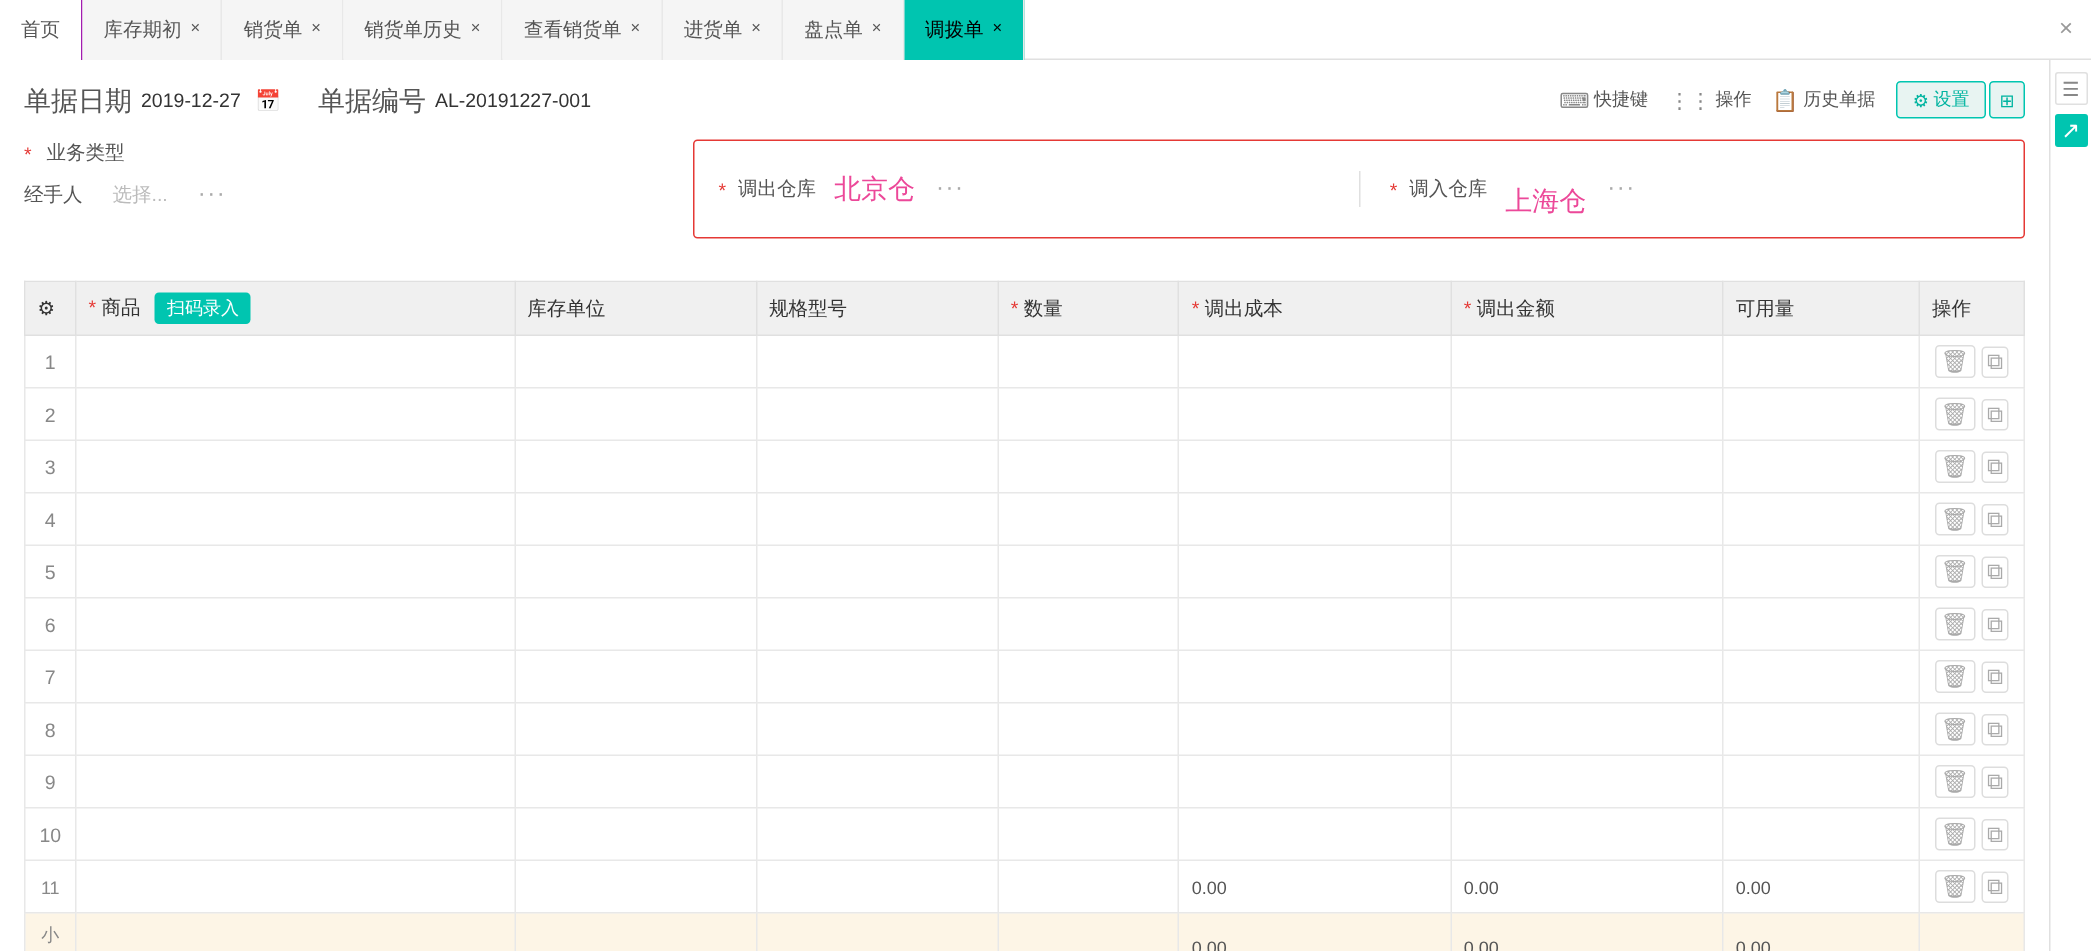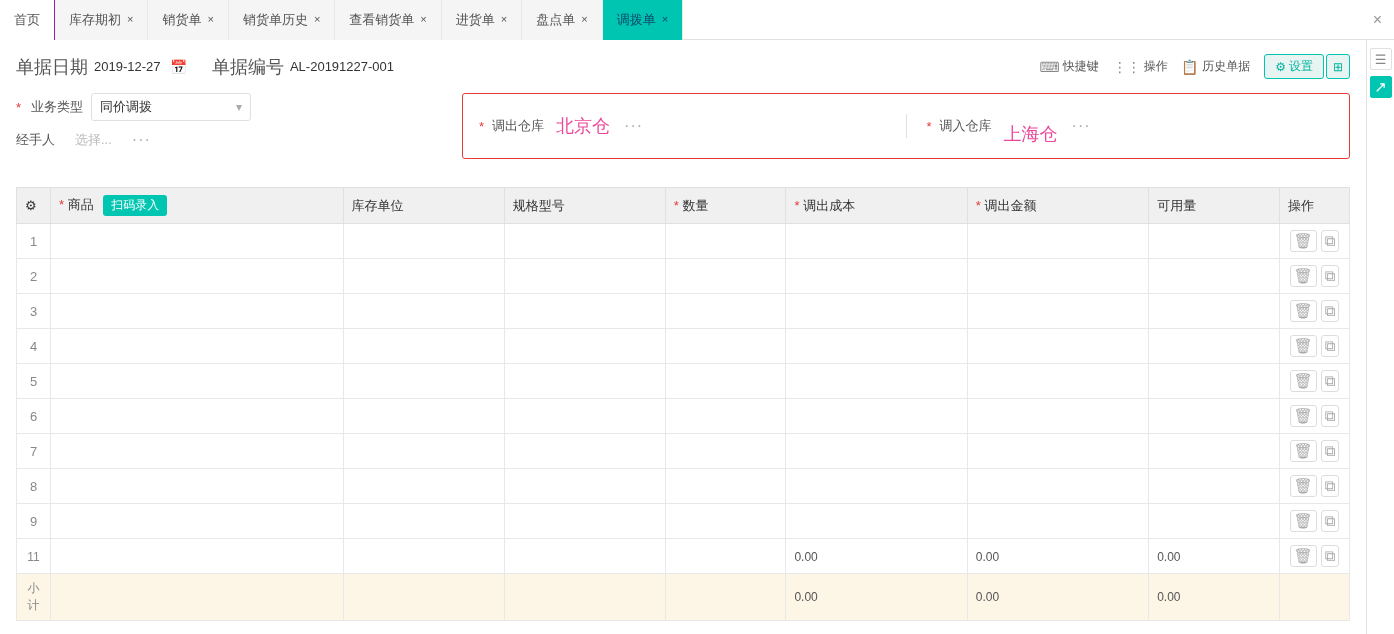--- a/index.html
+++ b/index.html
@@ -12,21 +12,21 @@
     }
     .tab-bar .close-all {
       margin-left: auto; padding: 0 12px; cursor: pointer; font-size: 16px; color: #999;
     }
     .tab-item {
       display: flex; align-items: center; padding: 0 14px; height: 40px; cursor: pointer;
       border-right: 1px solid #e8e8e8; white-space: nowrap; font-size: 13px; color: #555;
       background: #f5f5f5;
     }
     .tab-item.active {
-      background: #00c5b0; color: #0c4a6e; font-weight: 500;
+      background: #00c5b0; color: #000000; font-weight: 500;
     }
     .tab-item .tab-close {
       margin-left: 6px; color: inherit; font-size: 11px; line-height: 1;
     }
     .tab-item:first-child { background: #fff; border-right: 1px solid #a21caf; }
 
     
     .main-content { background: #fff; padding: 14px 16px; min-height: calc(634px - 40px); }
 
     
@@ -203,24 +203,20 @@
           </div>
         </div>
       </div>
 
       <div style="display:flex;gap:16px;margin-bottom:14px;align-items:flex-start;">
         <div class="left-form">
 
           <div class="biz-row">
             <span class="required-star">*</span>
             <span class="biz-label" style="color:#555;">业务类型</span>
-            <div class="biz-select-box">
-              <span class="biz-val">同价调拨</span>
-              <span class="arrow">▾</span>
-            </div>
           </div>
 
           <div class="handler-row" style="margin-top:10px;">
             <span class="handler-label">经手人</span>
             <span class="handler-select">选择...</span>
             <span class="handler-more">···</span>
           </div>
         </div>
 
         <div class="warehouse-box" style="flex:1;">
@@ -402,20 +398,36 @@
         <td></td>
         <td class="col-action">
           <div class="action-btns">
             <button class="act-btn">🗑</button>
             <button class="act-btn">⧉</button>
           </div>
         </td>
       </tr>
               <tr>
         <td class="row-num" style="color:#888;text-align:center;">9</td>
+        <td></td>
+        <td></td>
+        <td></td>
+        <td></td>
+        <td></td>
+        <td></td>
+        <td></td>
+        <td class="col-action">
+          <div class="action-btns">
+            <button class="act-btn">🗑</button>
+            <button class="act-btn">⧉</button>
+          </div>
+        </td>
+      </tr>
+              <tr>
+        <td class="row-num" style="color:#888;text-align:center;">10</td>
         <td></td>
         <td></td>
         <td></td>
         <td></td>
         <td></td>
         <td></td>
         <td></td>
         <td class="col-action">
           <div class="action-btns">
             <button class="act-btn">🗑</button>

